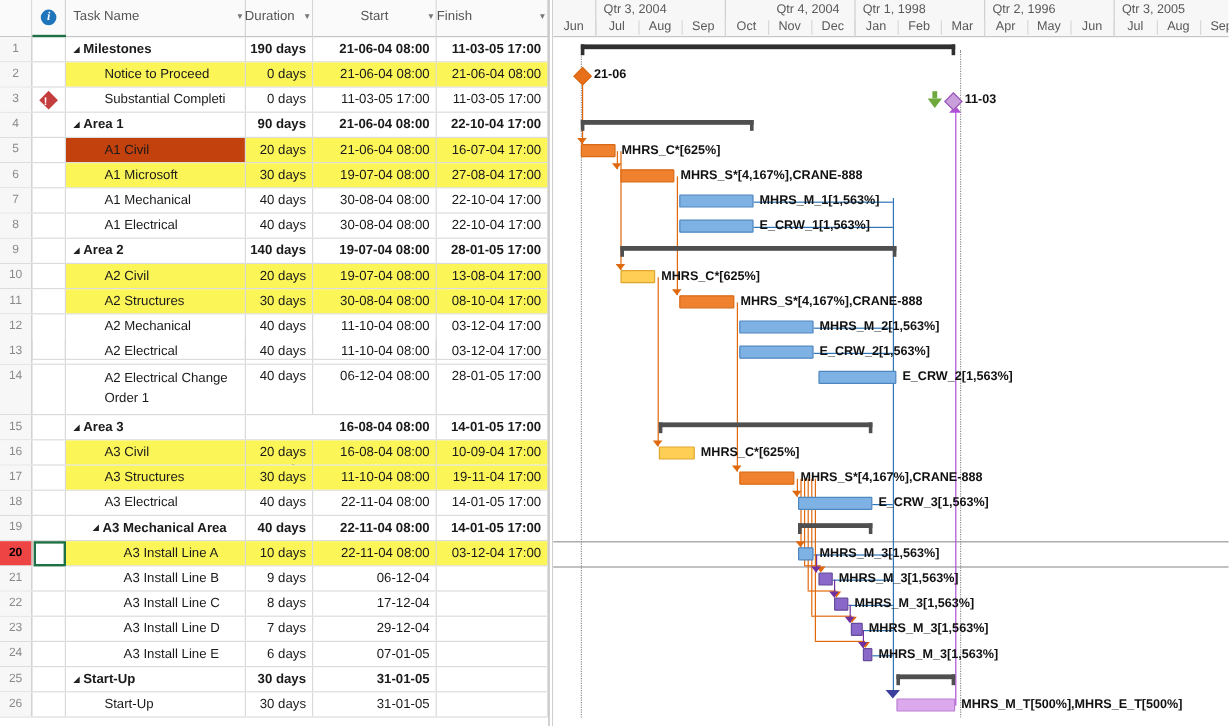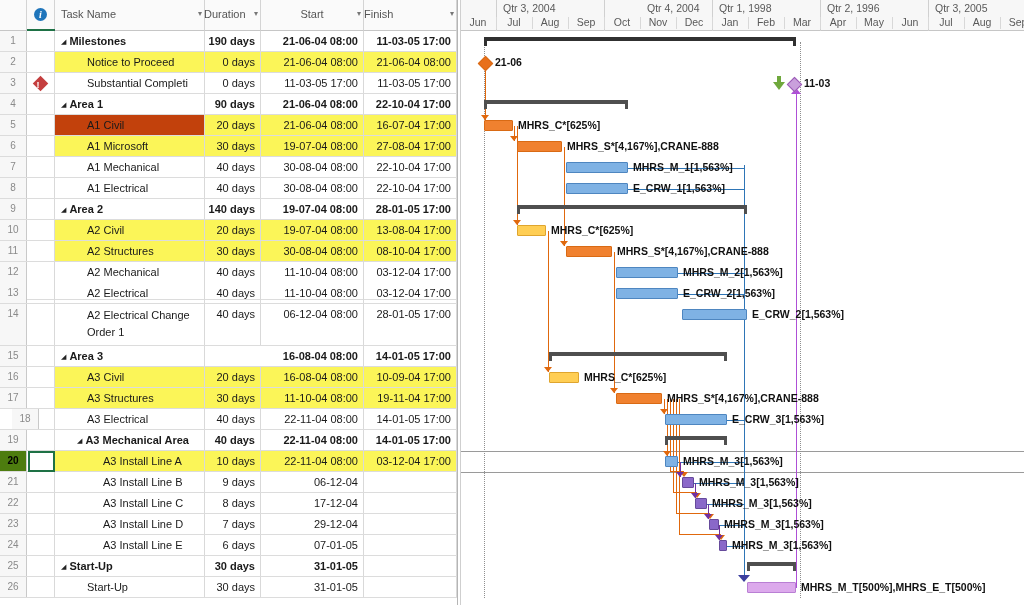--- a/index.html
+++ b/index.html
@@ -225,37 +225,37 @@
       </div>
       <div class="trow" style="top: 388px; height: 21px;">
         <div class="cell num" style="left: 0px; width: 27px;">17</div>
         <div class="cell" style="left: 27px; width: 28px;"></div>
         <div class="cell" style="left: 55px; width: 150px; background: rgb(251, 245, 88); padding-left: 32px;"><span>A3 Structures</span></div>
         <div class="cell right" style="left: 205px; width: 56px; background: rgb(251, 245, 88);">30 days</div>
         <div class="cell right" style="left: 261px; width: 103px; background: rgb(251, 245, 88);">11-10-04 08:00</div>
         <div class="cell right" style="left: 364px; width: 93px; background: rgb(251, 245, 88);">19-11-04 17:00</div>
       </div>
       <div class="trow" style="top: 409px; height: 21px;">
-        <div class="cell num" style="left: 12px; width: 27px;">18</div>
+        <div class="cell num" style="left: 0px; width: 27px;">18</div>
         <div class="cell" style="left: 27px; width: 28px;"></div>
         <div class="cell" style="left: 55px; width: 150px; padding-left: 32px;"><span>A3 Electrical</span></div>
         <div class="cell right" style="left: 205px; width: 56px;">40 days</div>
         <div class="cell right" style="left: 261px; width: 103px;">22-11-04 08:00</div>
         <div class="cell right" style="left: 364px; width: 93px;">14-01-05 17:00</div>
       </div>
       <div class="trow" style="top: 430px; height: 21px;">
         <div class="cell num" style="left: 0px; width: 27px;">19</div>
         <div class="cell" style="left: 27px; width: 28px;"></div>
         <div class="cell" style="left: 55px; width: 150px; padding-left: 22px;"><span class="expand">◢</span><span style="font-weight: 700;">A3 Mechanical Area</span></div>
         <div class="cell right" style="left: 205px; width: 56px; font-weight: 700;">40 days</div>
         <div class="cell right" style="left: 261px; width: 103px; font-weight: 700;">22-11-04 08:00</div>
         <div class="cell right" style="left: 364px; width: 93px; font-weight: 700;">14-01-05 17:00</div>
       </div>
       <div class="trow" style="top: 451px; height: 21px;">
-        <div class="cell num" style="left: 0px; width: 27px; background: #4d7c0f; color: rgb(0, 0, 0); font-weight: 700;">20</div>
+        <div class="cell num" style="left: 0px; width: 27px; background: #ef4444; color: rgb(0, 0, 0); font-weight: 700;">20</div>
         <div class="cell" style="left: 27px; width: 28px;"></div>
         <div class="cell" style="left: 55px; width: 150px; background: rgb(251, 245, 88); padding-left: 48px;"><span>A3 Install Line A</span></div>
         <div class="cell right" style="left: 205px; width: 56px; background: rgb(251, 245, 88);">10 days</div>
         <div class="cell right" style="left: 261px; width: 103px; background: rgb(251, 245, 88);">22-11-04 08:00</div>
         <div class="cell right" style="left: 364px; width: 93px; background: rgb(251, 245, 88);">03-12-04 17:00</div>
       </div>
       <div class="green-sel" style="left: 28px; top: 451px; width: 27px; height: 21px;"></div>
       <div class="trow" style="top: 472px; height: 21px;">
         <div class="cell num" style="left: 0px; width: 27px;">21</div>
         <div class="cell" style="left: 27px; width: 28px;"></div>

